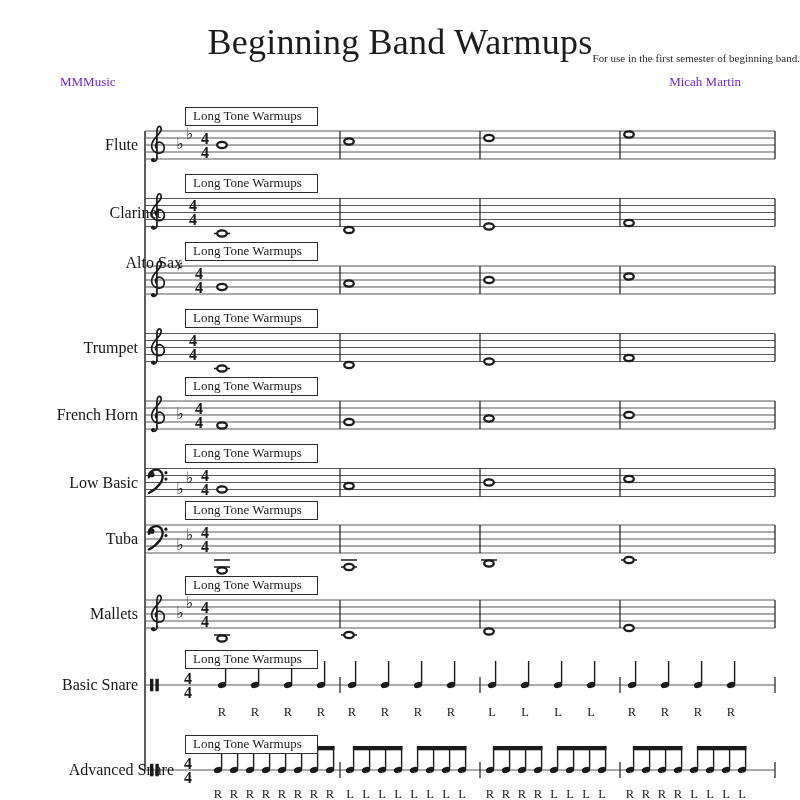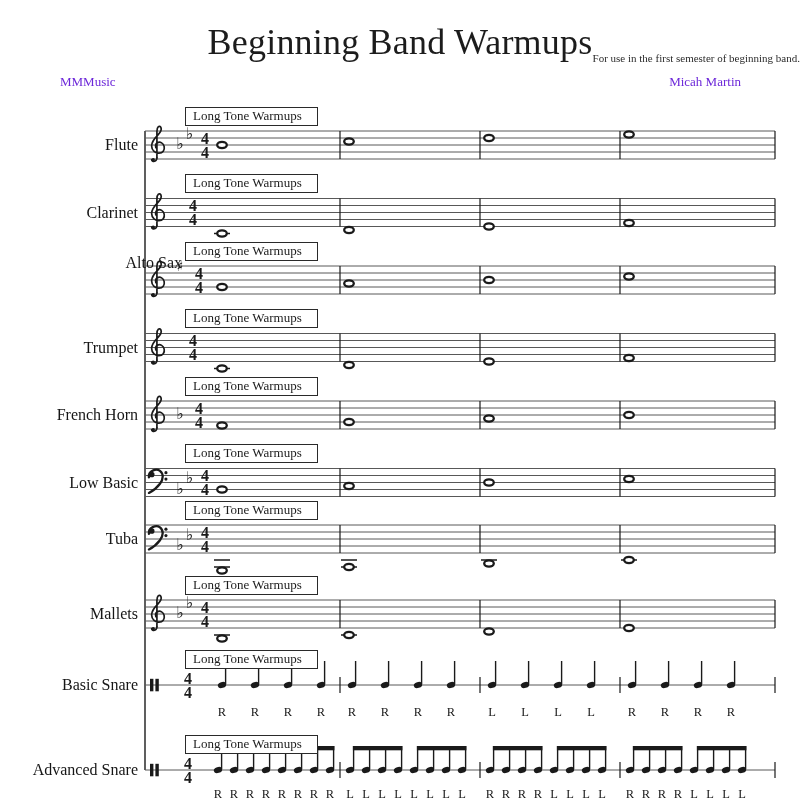--- a/index.html
+++ b/index.html
@@ -392,31 +392,31 @@
   </svg>
 
 <div class="title">Beginning Band Warmups</div>
 <div class="subtitle">For use in the first semester of beginning band.</div>
 <div class="credit left">MMMusic</div>
 <div class="credit right">Micah Martin</div>
 
 <div id="overlay">
     <div class="inst-label" style="top: 136px;">Flute</div>
     <div class="label-box" style="top: 106.5px;">Long Tone Warmups</div>
-    <div class="inst-label" style="top: 203.5px;">Clarinet</div>
+    <div class="inst-label" style="top: 203.5px; margin-left: 23px;">Clarinet</div>
     <div class="label-box" style="top: 174px;">Long Tone Warmups</div>
     <div class="inst-label" style="top: 254px; padding-left: 44px;">Alto Sax</div>
     <div class="label-box" style="top: 241.5px;">Long Tone Warmups</div>
     <div class="inst-label" style="top: 338.5px;">Trumpet</div>
     <div class="label-box" style="top: 309px;">Long Tone Warmups</div>
     <div class="inst-label" style="top: 406px;">French Horn</div>
     <div class="label-box" style="top: 376.5px;">Long Tone Warmups</div>
     <div class="inst-label" style="top: 473.5px;">Low Basic</div>
     <div class="label-box" style="top: 444px;">Long Tone Warmups</div>
     <div class="inst-label" style="top: 530px;">Tuba</div>
     <div class="label-box" style="top: 500.5px;">Long Tone Warmups</div>
     <div class="inst-label" style="top: 605px;">Mallets</div>
     <div class="label-box" style="top: 575.5px;">Long Tone Warmups</div>
     <div class="inst-label" style="top: 676px;">Basic Snare</div>
     <div class="label-box" style="top: 649.5px;">Long Tone Warmups</div>
-    <div class="inst-label" style="top: 761px;">Advanced Snare</div>
+    <div class="inst-label" style="top: 761px; margin-left: 36px;">Advanced Snare</div>
     <div class="label-box" style="top: 734.5px;">Long Tone Warmups</div>
   </div>
 
 </body></html>

